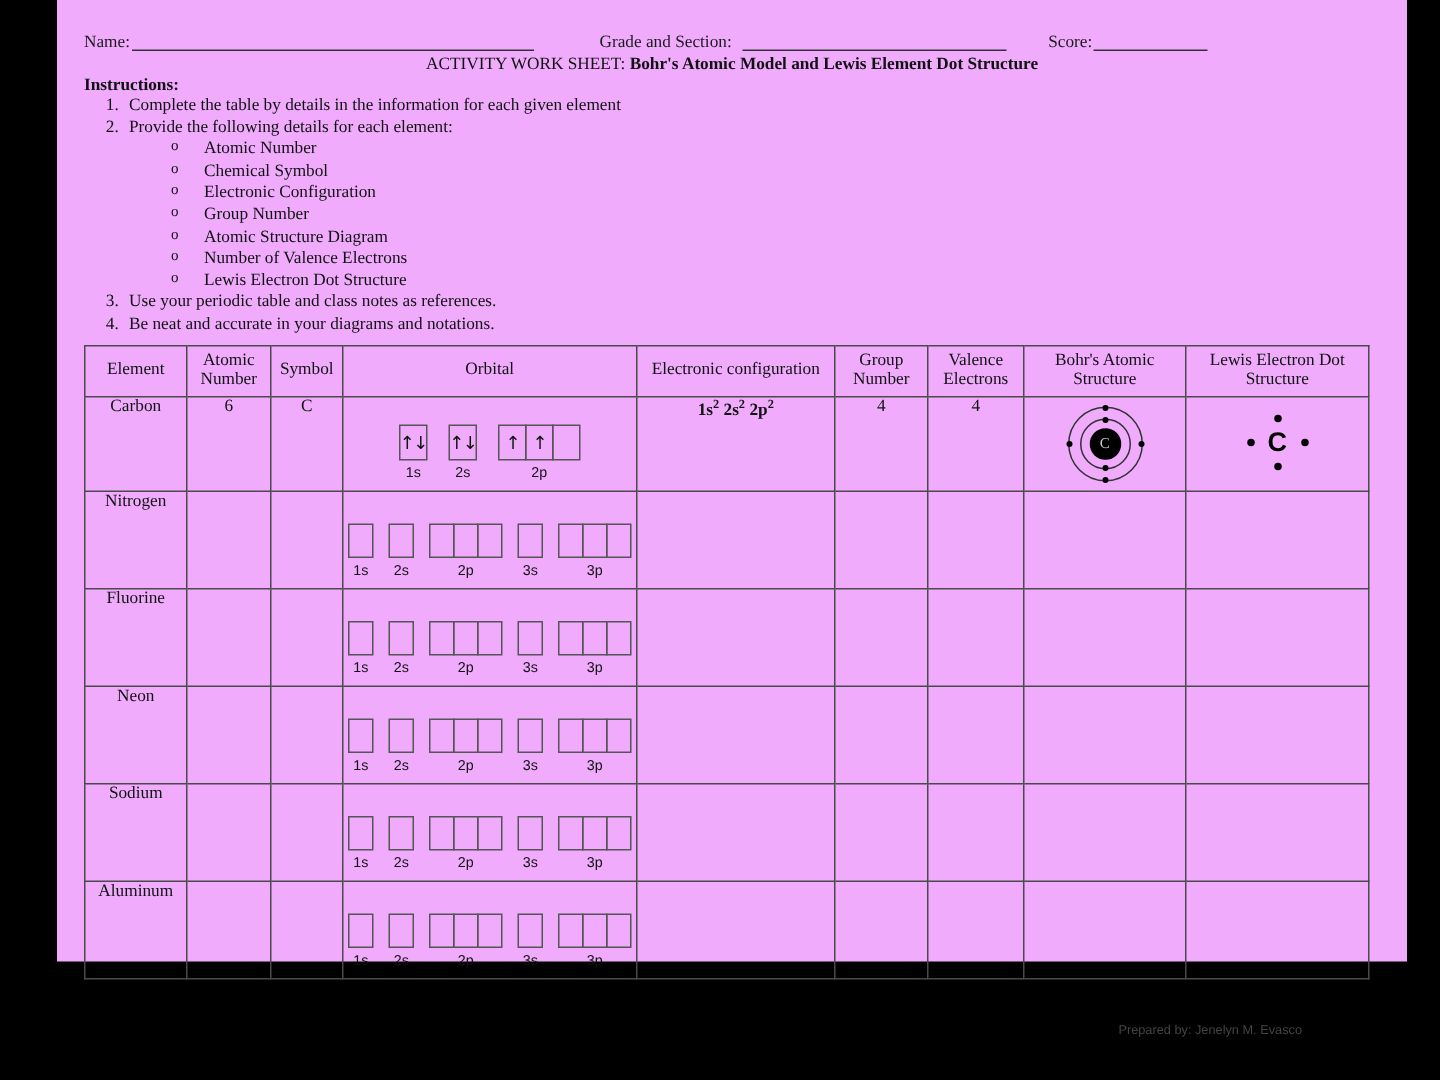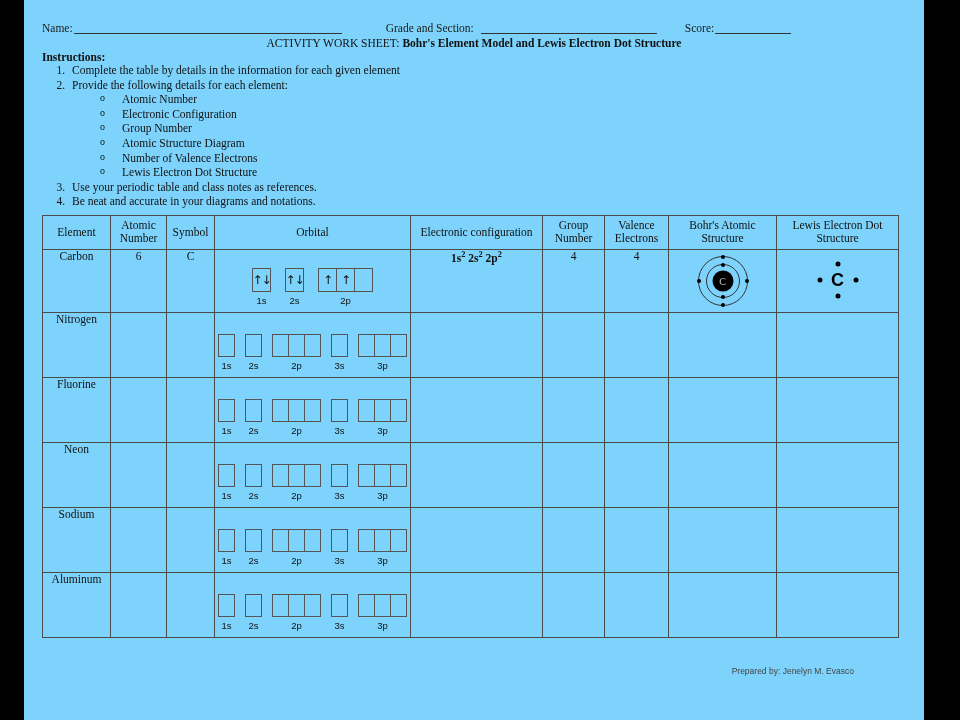--- a/index.html
+++ b/index.html
@@ -8,25 +8,25 @@
     width: 960px;
     height: 720px;
     background: #000;
     overflow: hidden;
   }
   body {
     font-family: "Liberation Serif", serif;
   }
   .page {
     position: absolute;
-    left: 24px;
+    left: 38px;
     top: 0;
     width: 900px;
-    height: 720px;
-    background: #7dd3fc;
+    height: 641px;
+    background: #f0abfc;
     box-sizing: border-box;
     padding: 22px 18px 0 18px;
   }
 
   
   .idline {
     display: flex;
     align-items: flex-end;
     font-size: 11.5px;
     color: #1a1a1a;
@@ -251,30 +251,31 @@
     <span class="rule name"></span>
     <span class="spacer-grade"></span>
     <span class="lbl">Grade and Section:</span>
     <span class="rule grade"></span>
     <span class="spacer-score"></span>
     <span class="lbl">Score:</span>
     <span class="rule score"></span>
   </div>
 
   <div class="ws-title">
-    <span>ACTIVITY WORK SHEET: </span><b>Bohr's Element Model and Lewis Electron Dot Structure</b>
+    <span>ACTIVITY WORK SHEET: </span><b>Bohr's Atomic Model and Lewis Element Dot Structure</b>
   </div>
 
   <div class="instr-head">Instructions:</div>
   <ol class="instr">
     <li>Complete the table by details in the information for each given element</li>
     <li>
       <span>Provide the following details for each element:</span>
       <ul class="sub">
         <li>Atomic Number</li>
+        <li>Chemical Symbol</li>
         <li>Electronic Configuration</li>
         <li>Group Number</li>
         <li>Atomic Structure Diagram</li>
         <li>Number of Valence Electrons</li>
         <li>Lewis Electron Dot Structure</li>
       </ul>
     </li>
     <li>Use your periodic table and class notes as references.</li>
     <li>Be neat and accurate in your diagrams and notations.</li>
   </ol>

